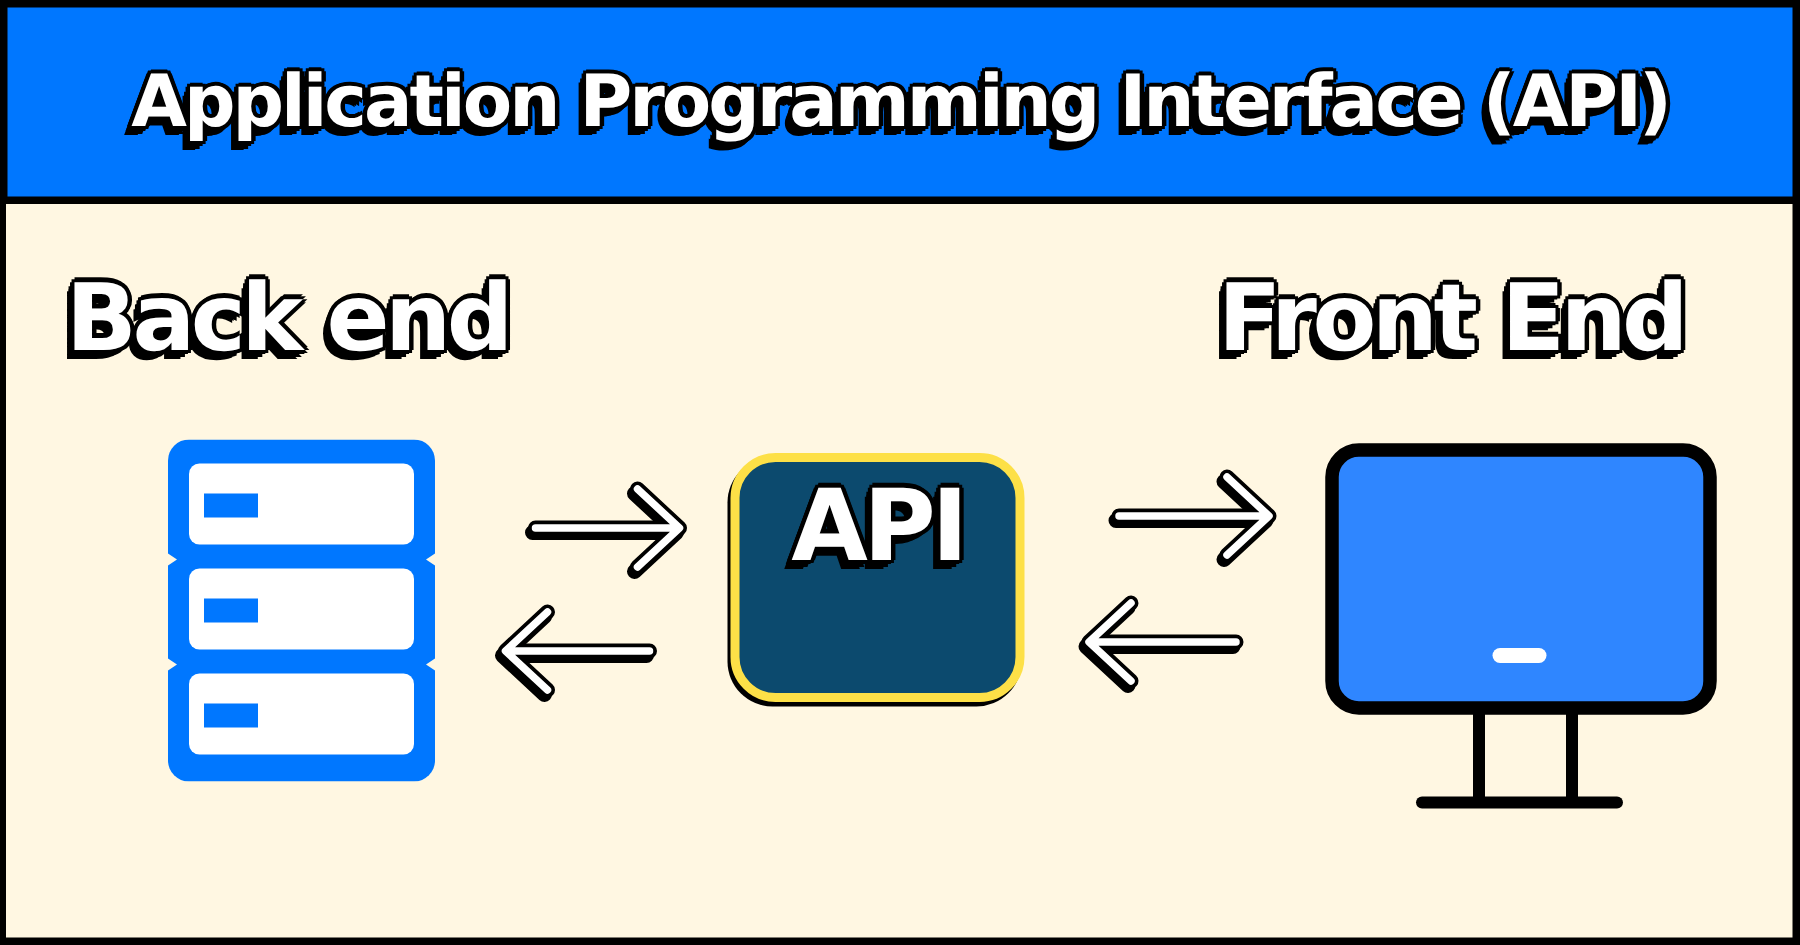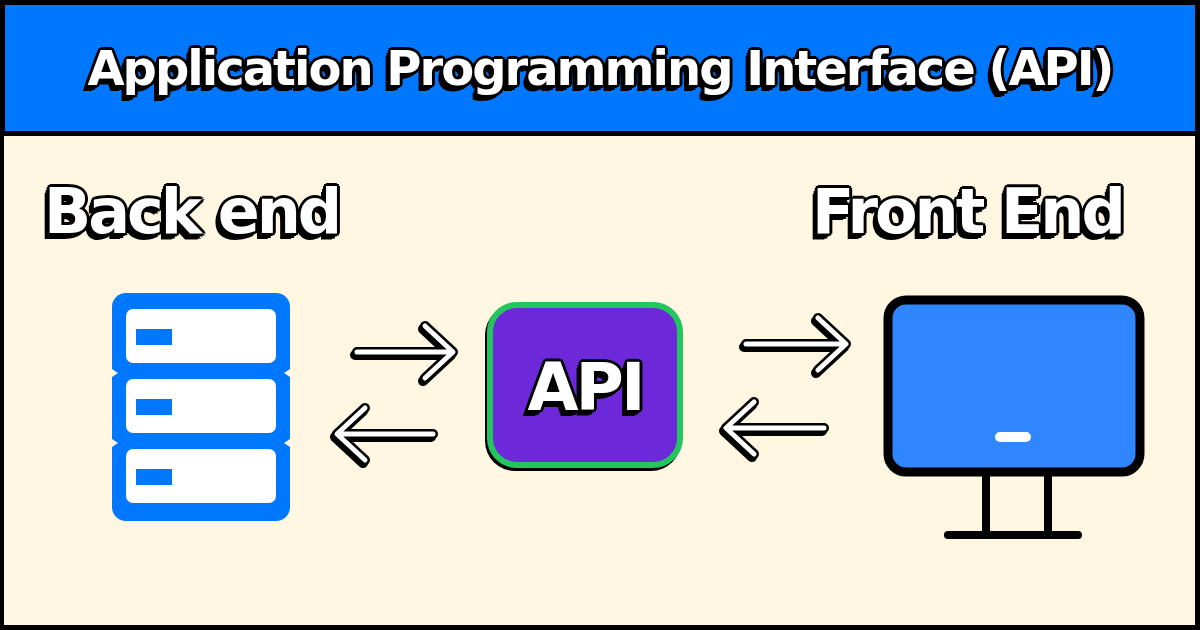--- a/index.html
+++ b/index.html
@@ -41,25 +41,25 @@
   .label-front {
     position: absolute; left: 812px; top: 175px;
     font-size: 62px; letter-spacing: -3px;
   }
   .server { position: absolute; left: 112px; top: 293px; }
   .arrows-left { position: absolute; left: 325px; top: 312px; }
   .arrows-right { position: absolute; left: 710px; top: 312px; }
   .api-box {
     position: absolute; left: 487px; top: 302px;
     width: 196px; height: 166px;
-    background: #6d28d9;
-    border: 6px solid #22c55e;
+    background: #0c4a6e;
+    border: 6px solid #fde047;
     border-radius: 30px;
     box-shadow: -2px 3px 0 #000;
-    display: flex; align-items: center; justify-content: center;
+    display: flex; justify-content: center;
     box-sizing: border-box;
   }
   .api-text { font-size: 66px; letter-spacing: -3px; margin-top: 4px; }
   .monitor { position: absolute; left: 880px; top: 295px; }
 </style>
 </head>
 <body>
 
 <div class="frame">
   <div class="header">

